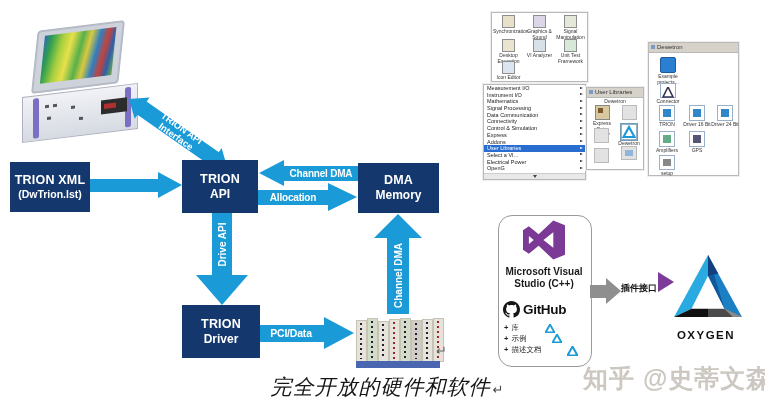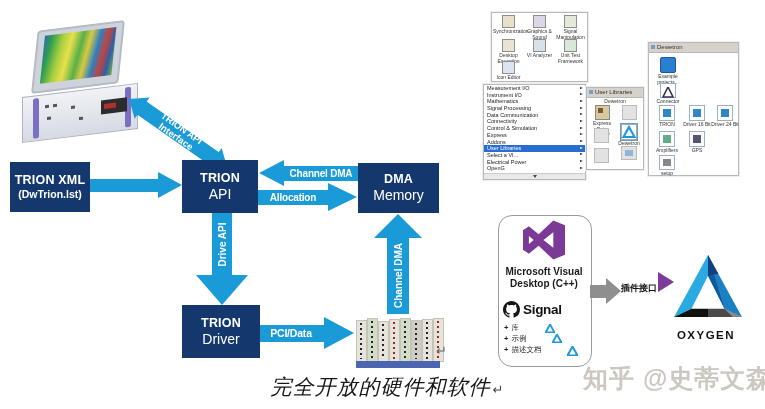--- a/index.html
+++ b/index.html
@@ -3,21 +3,21 @@
 <meta charset="utf-8">
 <style>
   html,body{margin:0;padding:0;background:#fff;}
   #canvas{position:relative;width:765px;height:409px;background:#fff;overflow:hidden;
           font-family:"Liberation Sans",sans-serif;}
 
   
   .nbox{position:absolute;background:#14386e;color:#fff;display:flex;flex-direction:column;
         align-items:center;justify-content:center;text-align:right;line-height:1.2;}
   .nbox .l1{font-weight:700;font-size:12.5px;letter-spacing:.2px;}
-  .nbox .l2{font-weight:400;font-size:14px;}
+  .nbox .l2{font-weight:700;font-size:12px;}
   #box-xml .l2{font-size:10.5px;font-weight:600;}
 
   
   .band{position:absolute;background:#1b9ad8;}
   .tri{position:absolute;width:0;height:0;}
   .band-label{position:absolute;color:#fff;font-weight:700;text-align:center;
               font-size:10px;letter-spacing:-.2px;line-height:15px;}
   .vlabel{position:absolute;display:flex;align-items:center;justify-content:center;}
   .vlabel span{transform:rotate(-90deg);white-space:nowrap;color:#fff;font-weight:700;font-size:10px;}
 
@@ -331,27 +331,27 @@
   </div>
 
   <div id="card"></div>
   <svg width="44" height="42" viewBox="0 0 45 42" style="position:absolute;left:522px;top:219px;">
     <path d="M32 1 L44 6 L44 36 L32 41 L17 27 L7 35 L1 31 L1 11 L7 7 L17 15 Z" fill="#7b3a96"></path>
     <path d="M32 13 L32 29 L22 21 Z" fill="#ffffff"></path>
     <path d="M7 17 L12 21 L7 25 Z" fill="#ffffff"></path>
   </svg>
   <div id="vs-text">
     <div>Microsoft Visual</div>
-    <div>Desktop (C++)</div>
+    <div>Studio (C++)</div>
   </div>
   <div id="gh-row">
     <svg width="17" height="17" viewBox="0 0 16 16">
       <path fill="#171515" d="M8 0C3.58 0 0 3.58 0 8c0 3.54 2.29 6.53 5.47 7.59.4.07.55-.17.55-.38 0-.19-.01-.82-.01-1.49-2.01.37-2.53-.49-2.69-.94-.09-.23-.48-.94-.82-1.13-.28-.15-.68-.52-.01-.53.63-.01 1.08.58 1.23.82.72 1.21 1.87.87 2.33.66.07-.52.28-.87.51-1.07-1.78-.2-3.64-.89-3.64-3.95 0-.87.31-1.59.82-2.15-.08-.2-.36-1.02.08-2.12 0 0 .67-.21 2.2.82.64-.18 1.32-.27 2-.27s1.36.09 2 .27c1.53-1.04 2.2-.82 2.2-.82.44 1.1.16 1.92.08 2.12.51.56.82 1.27.82 2.15 0 3.07-1.87 3.75-3.65 3.95.29.25.54.73.54 1.48 0 1.07-.01 1.93-.01 2.2 0 .21.15.46.55.38A8.01 8.01 0 0 0 16 8c0-4.42-3.58-8-8-8z"></path>
     </svg>
-    <span class="gh-label">Signal</span>
+    <span class="gh-label">GitHub</span>
   </div>
   <div class="bullet" style="top:323px;"><span class="mk">+</span><span>库</span></div>
   <div class="bullet" style="top:334px;"><span class="mk">+</span><span>示例</span></div>
   <div class="bullet" style="top:345px;"><span class="mk">+</span><span>描述文档</span></div>
   <svg class="mini-tri" style="left:545px;top:324px;" width="10" height="9" viewBox="0 0 10 9">
       <polygon points="5,0.5 9.5,8.5 0.5,8.5" fill="#fff" stroke="#1b9ad8" stroke-width="1.8"></polygon>
     </svg>
   <svg class="mini-tri" style="left:552px;top:334px;" width="10" height="9" viewBox="0 0 10 9">
       <polygon points="5,0.5 9.5,8.5 0.5,8.5" fill="#fff" stroke="#1b9ad8" stroke-width="1.8"></polygon>
     </svg>

